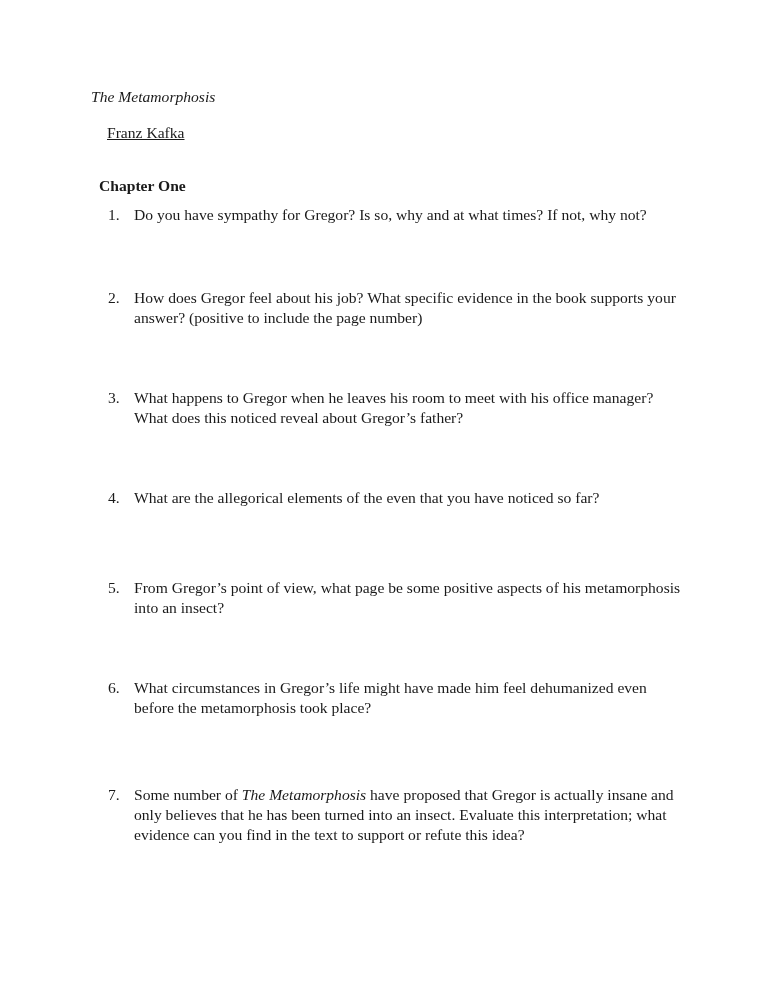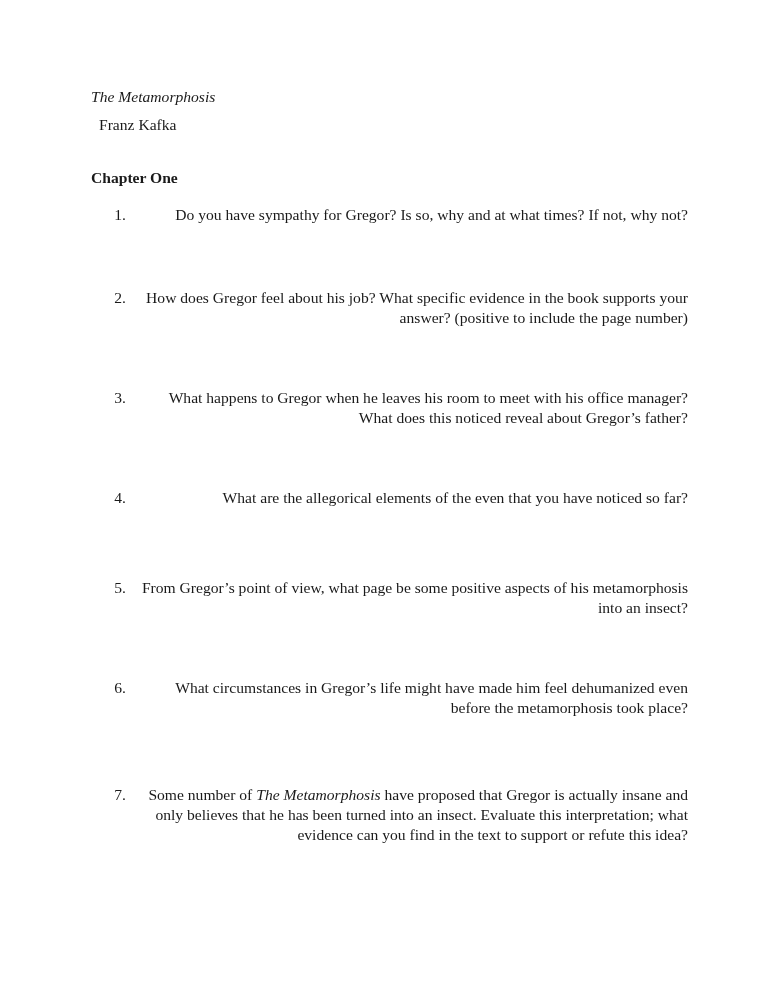--- a/index.html
+++ b/index.html
@@ -15,41 +15,41 @@
       font-family: "Liberation Serif", "DejaVu Serif", serif;
       color: #1a1a1a;
       font-size: 15.6px;
       line-height: 20px;
     }
     .page {
       position: absolute;
       left: 0; top: 0;
       width: 768px;
       height: 986px;
-      text-align: right;
     }
     .header-title {
       position: absolute;
       left: 91px;
       top: 87px;
       font-style: italic;
       margin: 0;
     }
     .header-author {
       position: absolute;
       left: 91px;
       top: 107px;
-      margin: 8px;
+      margin: 16px;
+      text-decoration: underline;
     }
     .chapter-heading {
       position: absolute;
       left: 91px;
       top: 168px;
       font-weight: bold;
-      margin: 0;
+      margin: 8px;
       font-size: 15.6px;
     }
     .question {
       position: absolute;
       left: 108px;
       width: 580px;
       margin: 0;
     }
     .question .num {
       position: absolute;

